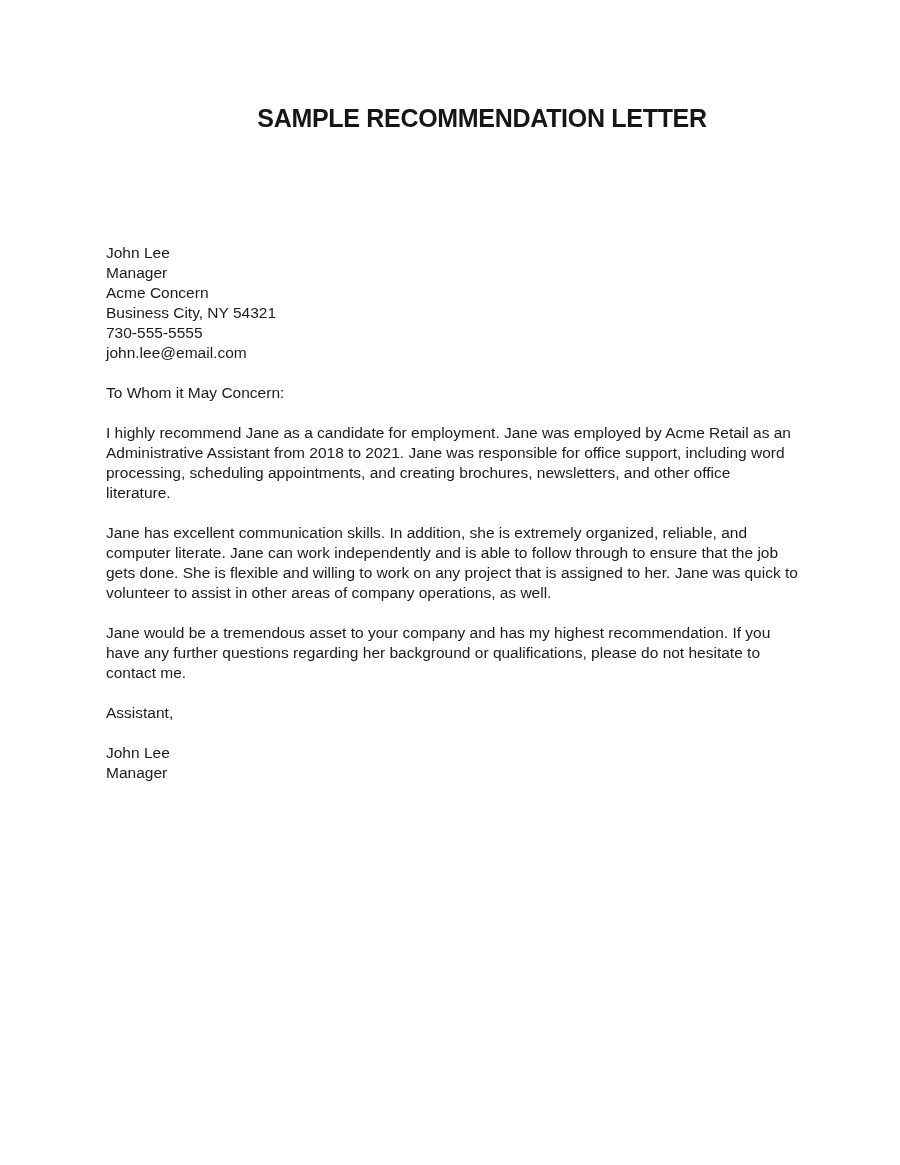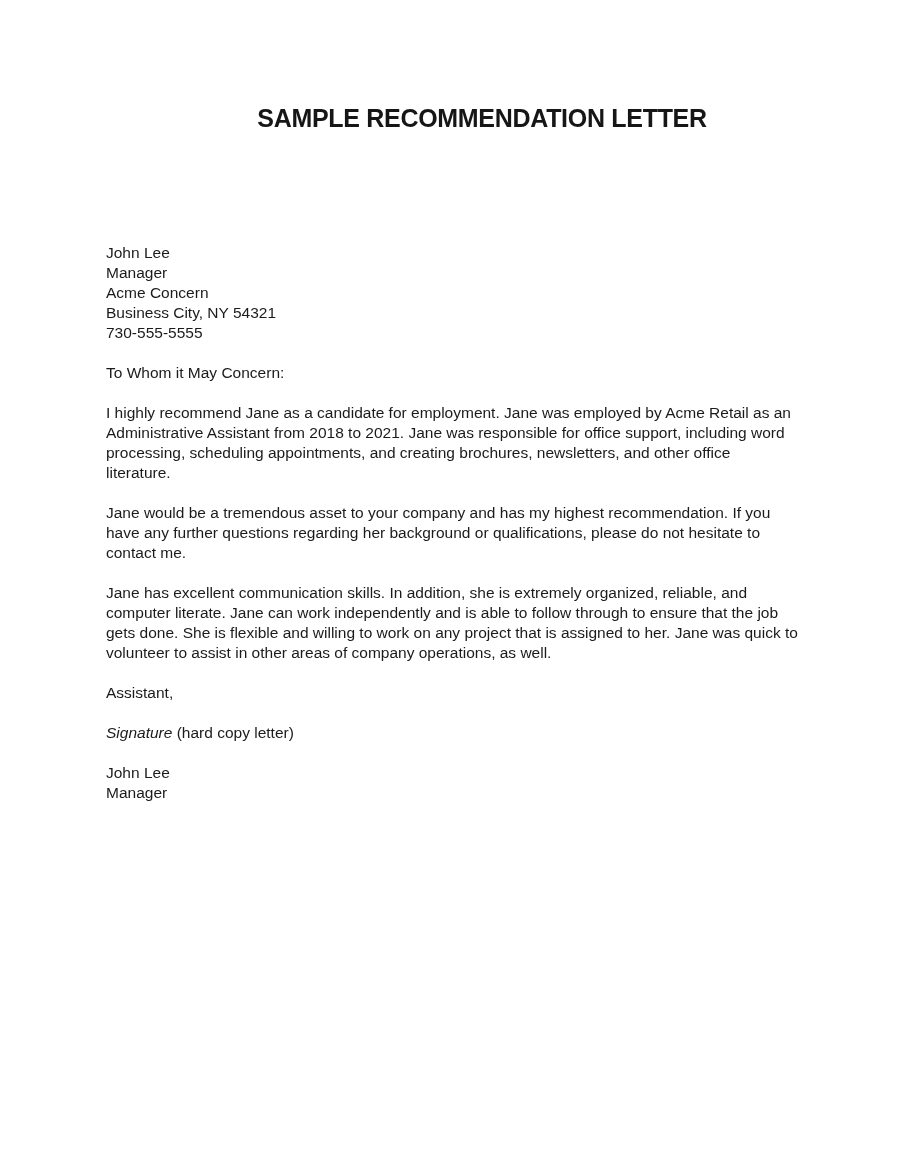--- a/index.html
+++ b/index.html
@@ -64,33 +64,33 @@
   <h1 class="doc-title">SAMPLE RECOMMENDATION LETTER</h1>
 
   <div class="letter-body">
 
     <div class="block">
       <span class="addr-line">John Lee</span>
       <span class="addr-line">Manager</span>
       <span class="addr-line">Acme Concern</span>
       <span class="addr-line">Business City, NY 54321</span>
       <span class="addr-line">730-555-5555</span>
+      <span class="addr-line">john.lee@email.com</span>
     </div>
 
     <p class="para">To Whom it May Concern:</p>
 
     <p class="para">I highly recommend Jane as a candidate for employment. Jane was employed by Acme Retail as an Administrative Assistant from 2018 to 2021. Jane was responsible for office support, including word processing, scheduling appointments, and creating brochures, newsletters, and other office literature.</p>
 
+    <p class="para">Jane has excellent communication skills. In addition, she is extremely organized, reliable, and computer literate. Jane can work independently and is able to follow through to ensure that the job gets done. She is flexible and willing to work on any project that is assigned to her. Jane was quick to volunteer to assist in other areas of company operations, as well.</p>
+
     <p class="para">Jane would be a tremendous asset to your company and has my highest recommendation. If you have any further questions regarding her background or qualifications, please do not hesitate to contact me.</p>
-
-    <p class="para">Jane has excellent communication skills. In addition, she is extremely organized, reliable, and computer literate. Jane can work independently and is able to follow through to ensure that the job gets done. She is flexible and willing to work on any project that is assigned to her. Jane was quick to volunteer to assist in other areas of company operations, as well.</p>
 
     <p class="para">Assistant,</p>
 
-    <p class="para"><span class="sig-italic">Signature</span><span class="sig-note"> (hard copy letter)</span></p>
 
     <div class="block">
       <span class="signoff-line">John Lee</span>
       <span class="signoff-line">Manager</span>
     </div>
 
   </div>
 </div>
 
 </body></html>

